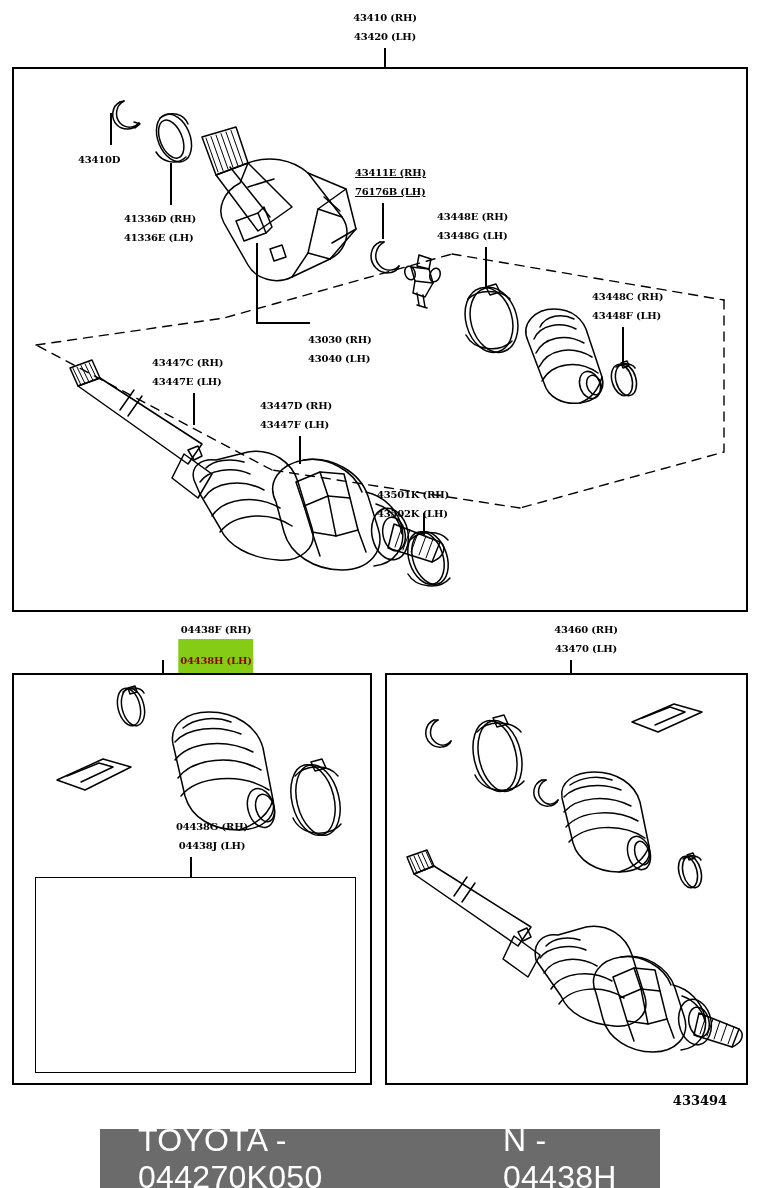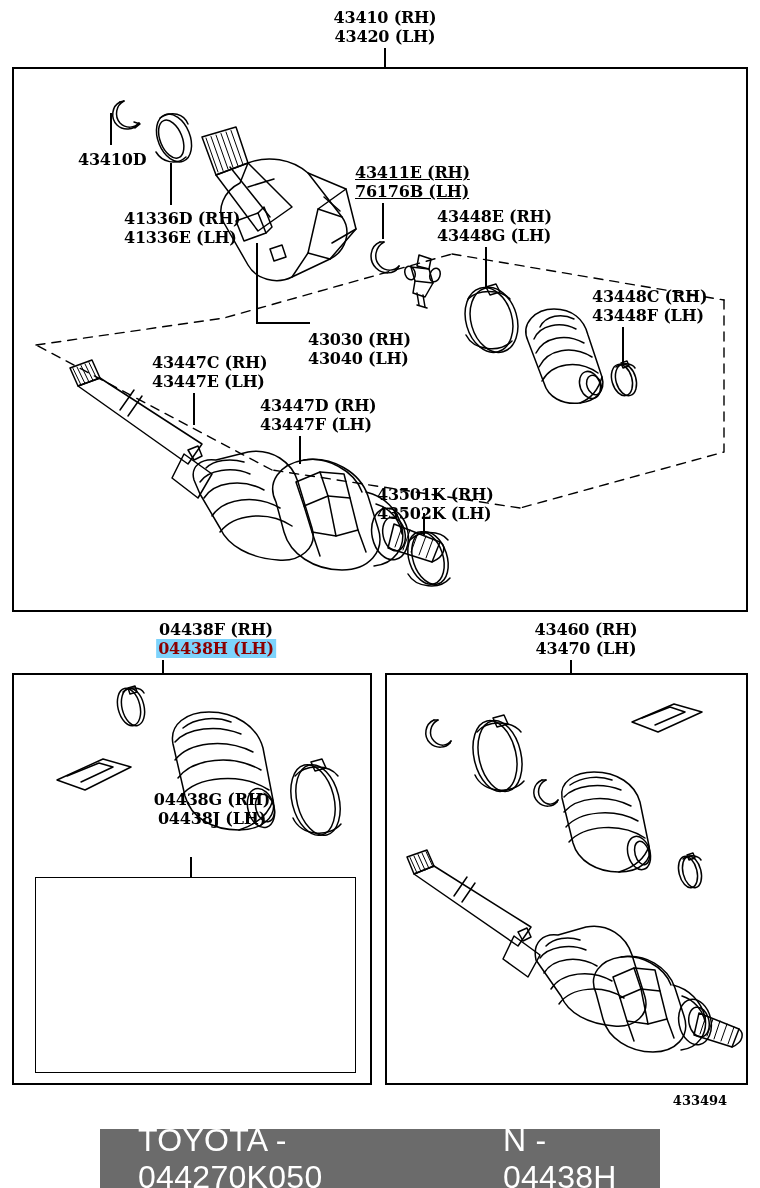--- a/index.html
+++ b/index.html
@@ -2,26 +2,26 @@
 <html><head>
 <meta charset="utf-8">
 <style>
   html,body{margin:0;padding:0;background:#ffffff;}
   body{width:760px;height:1188px;position:relative;overflow:hidden;
        font-family:"DejaVu Serif","Liberation Serif",serif;}
 
   .stage{position:absolute;left:0;top:0;width:760px;height:1188px;}
 
   
-  .lbl{position:absolute;font-weight:bold;font-size:16px;line-height:19px;
+  .lbl{position:absolute;font-weight:bold;font-size:10px;line-height:19px;
        color:#000;white-space:nowrap;letter-spacing:-0.2px;}
   .lbl.ctr{text-align:center;transform:translateX(-50%);}
   .lbl .ln{display:block;}
 
-  .lbl.hl .ln.hi{background:#7dd3fc;color:#8b0000;padding:0 2px;margin:0 -2px;}
+  .lbl.hl .ln.hi{background:#84cc16;color:#8b0000;padding:12px 2px;margin:0 -2px;}
   .lbl.hl .ln.top{color:#000;}
 
   
   .lead{position:absolute;background:#000;}
   .lead.v{width:1.6px;}
   .lead.h{height:1.6px;}
 
   
   .panel{position:absolute;border:2px solid #000;box-sizing:border-box;background:#fff;}
   .subpanel{position:absolute;border:1.6px solid #000;box-sizing:border-box;background:#fff;}
@@ -461,21 +461,21 @@
           <path d="M327,176 L321,193"></path>
             <path d="M334,179 L328,196"></path>
         </g>
         <path d="M339,181 C344,185 344,194 332,199"></path>
       </g>
     </g>
   </svg>
 
   <div class="subpanel" style="left:35px;top:877px;width:321px;height:196px;"></div>
 
-  <div class="lbl ctr" style="left:212px;top:790px;">
+  <div class="lbl ctr" style="left:212px;top:817px;">
     <span class="ln">04438G (RH)</span>
     <span class="ln">04438J (LH)</span>
   </div>
   <div class="lead v" style="left:190px;top:857px;height:20px;"></div>
 
   <div class="fignum" style="left:700px;top:1093px;transform:translateX(-50%);">433494</div>
 
   <div class="botbar">
     <span class="txt t1">TOYOTA - 044270K050</span>
     <span class="txt t2">N - 04438H</span>

